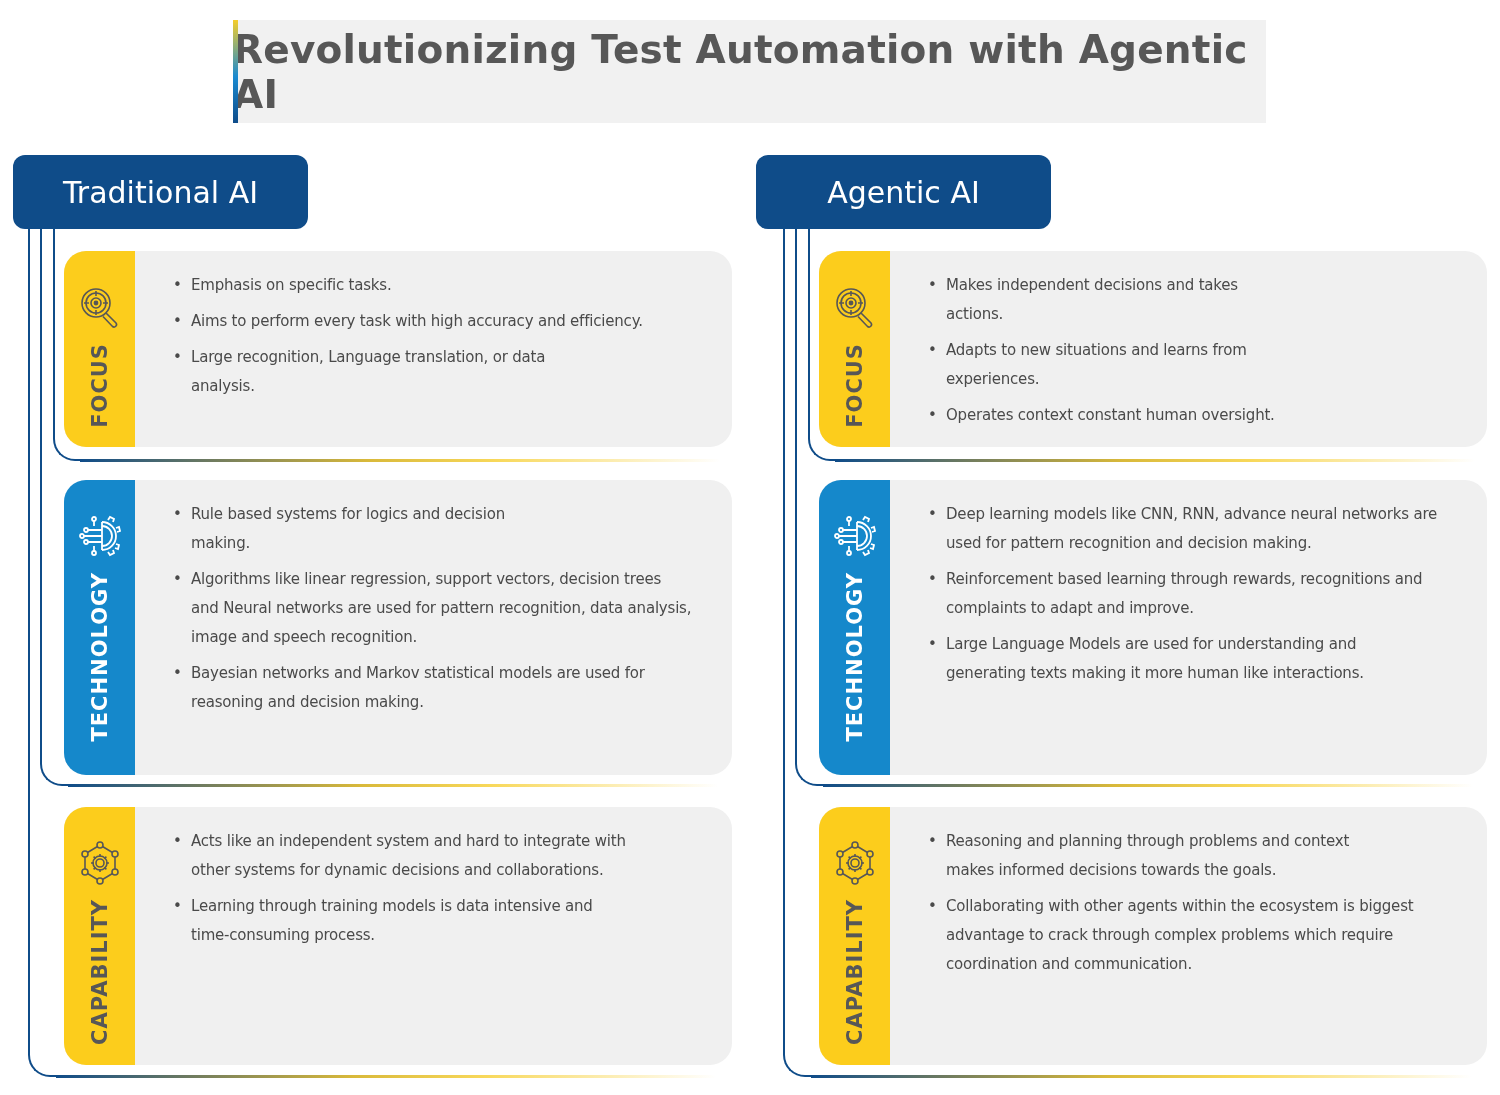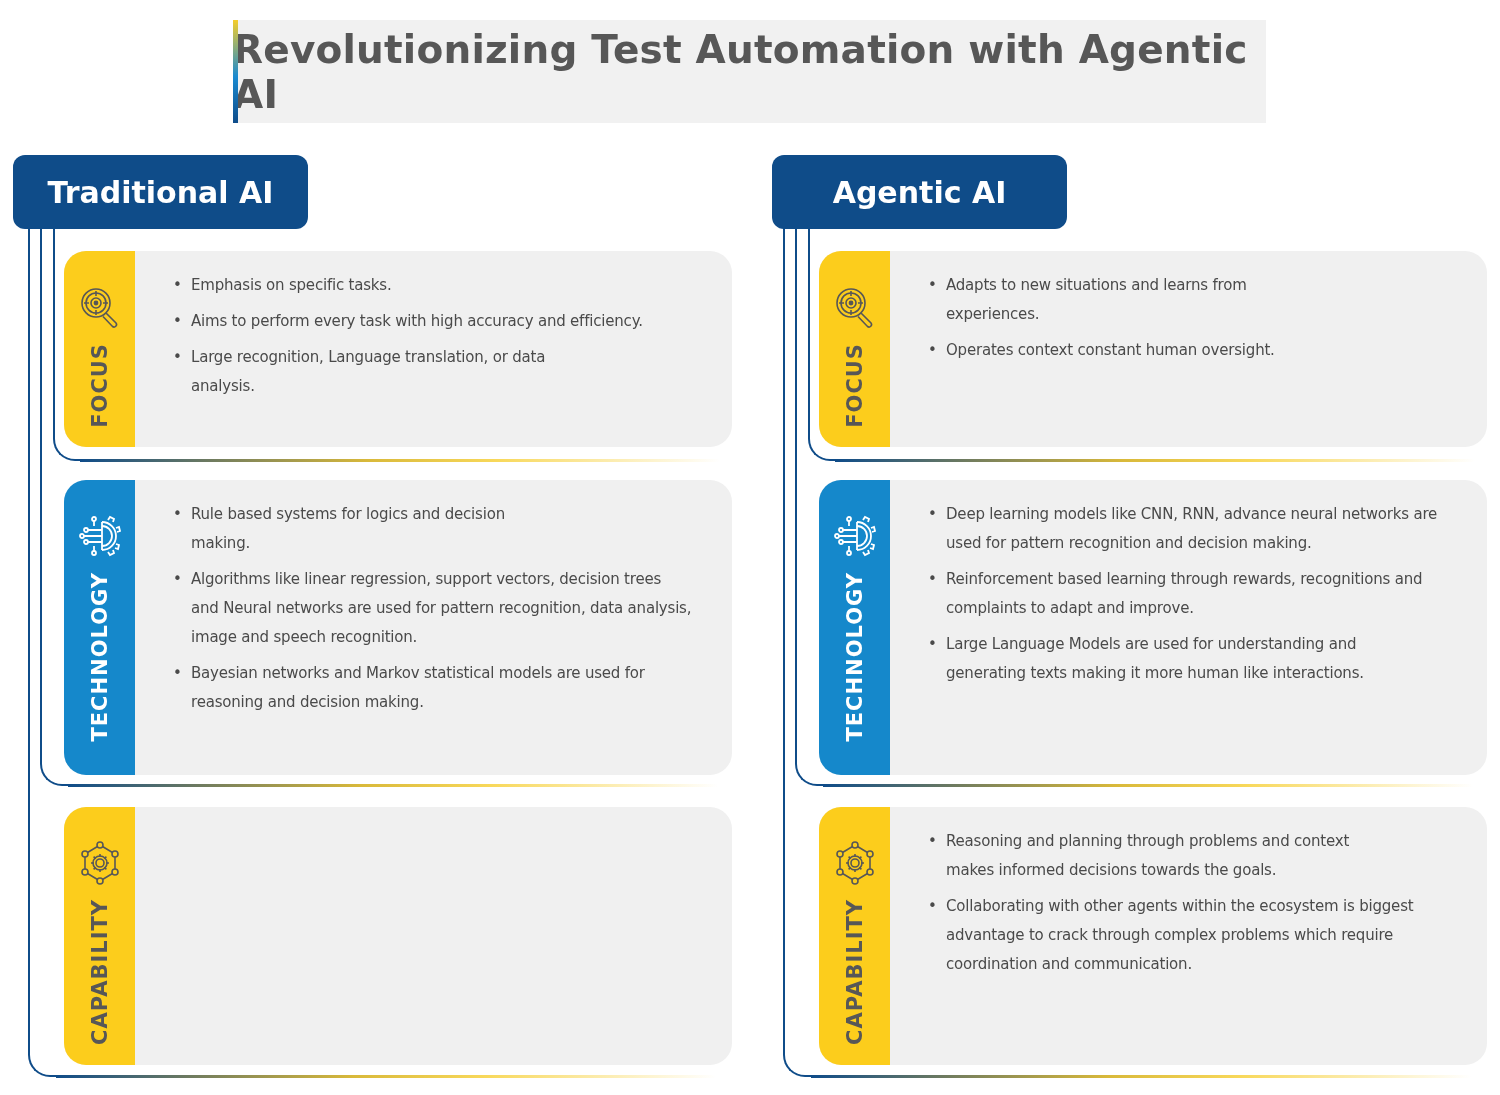--- a/index.html
+++ b/index.html
@@ -22,21 +22,21 @@
     font-family: "DejaVu Sans", sans-serif;
   }
 
   .column { position: absolute; top: 0; left: 0; }
   .col-header {
     position: absolute; top: 155px; width: 295px; height: 74px;
     background: #0f4c89; border-radius: 12px;
     display: flex; align-items: center; justify-content: center;
   }
   .col-header span {
-    color: #fff; font-size: 30px; font-weight: bold;
+    color: #fff; font-size: 30px; font-weight: normal;
     font-family: "DejaVu Sans", sans-serif;
   }
 
   .connector {
     position: absolute; border-left: 2px solid #0f4c89;
     border-bottom: 2px solid #0f4c89; border-bottom-left-radius: 22px;
   }
   .connector-fade {
     position: absolute; height: 3px;
     background: linear-gradient(to right, #0f4c89 0%, #6d7a60 20%, #d9b93a 45%, #f8d85a 65%, rgba(255,240,190,0) 100%);
@@ -171,44 +171,51 @@
     </div>
   </div>
 
   <div class="card" style="left:64px; top:807px; height:258px;">
     <div class="tab yellow">
       <svg class="tab-icon">
           <use href="#ico-cap"></use>
         </svg>
       <span class="tab-label">CAPABILITY</span>
     </div>
+    <div class="card-body">
+      <ul class="bullets">
+        <li style="width:480px">Acts like an independent system and hard to integrate with other systems for dynamic decisions and collaborations.</li>
+        <li style="width:440px">Learning through training models is data intensive and time-consuming process.</li>
+      </ul>
+    </div>
   </div>
 </div>
 
 <div class="column">
   <div class="connector" style="left:808px; top:228px; width:40px; height:233px;"></div>
   <div class="connector-fade" style="left:835px; top:459px; width:640px;"></div>
   <div class="connector" style="left:795px; top:228px; width:40px; height:558px;"></div>
   <div class="connector-fade" style="left:823px; top:784px; width:650px;"></div>
   <div class="connector" style="left:783px; top:228px; width:40px; height:849px;"></div>
   <div class="connector-fade" style="left:811px; top:1075px; width:660px;"></div>
 
-  <div class="col-header" style="left:772px;">
+  <div class="col-header" style="left:756px;">
     <span>Agentic AI</span>
   </div>
 
   <div class="card" style="left:819px; top:251px; height:196px;">
     <div class="tab yellow">
       <svg class="tab-icon">
           <use href="#ico-focus"></use>
         </svg>
       <span class="tab-label">FOCUS</span>
     </div>
     <div class="card-body">
       <ul class="bullets">
+        <li style="width:370px">Makes independent decisions and takes actions.</li>
         <li style="width:390px">Adapts to new situations and learns from experiences.</li>
         <li style="width:520px">Operates context constant human oversight.</li>
       </ul>
     </div>
   </div>
 
   <div class="card" style="left:819px; top:480px; height:295px;">
     <div class="tab blue">
       <svg class="tab-icon">
           <use href="#ico-tech"></use>

